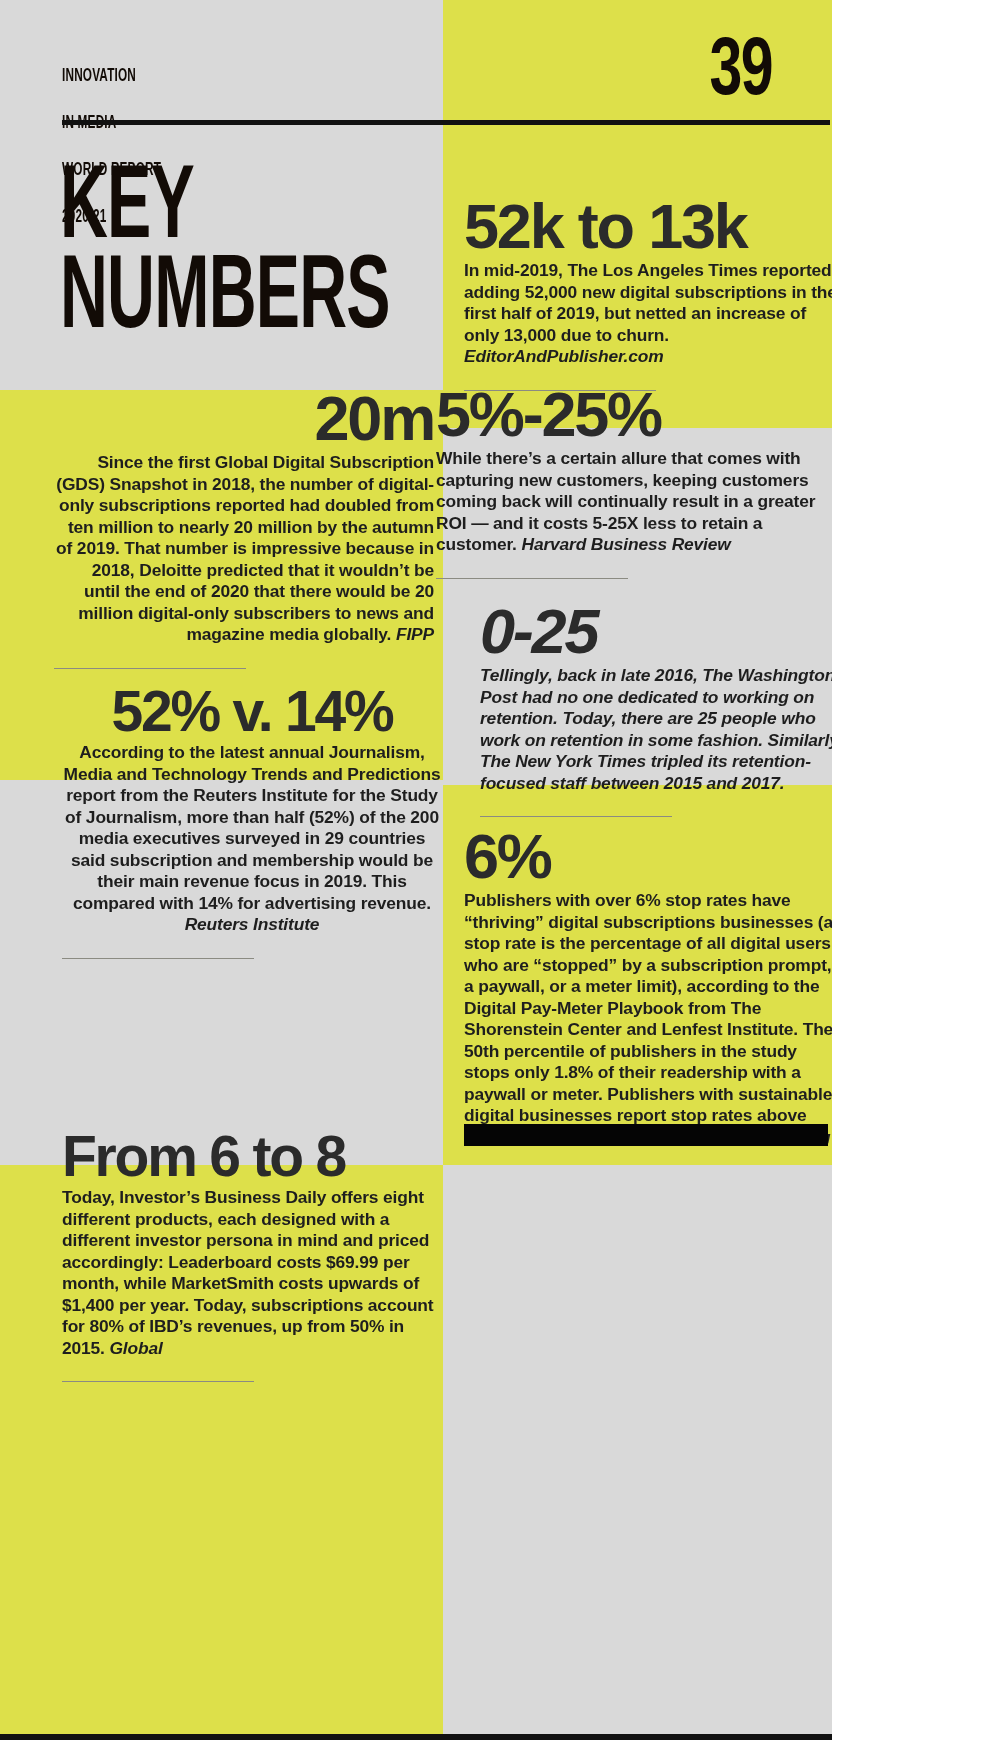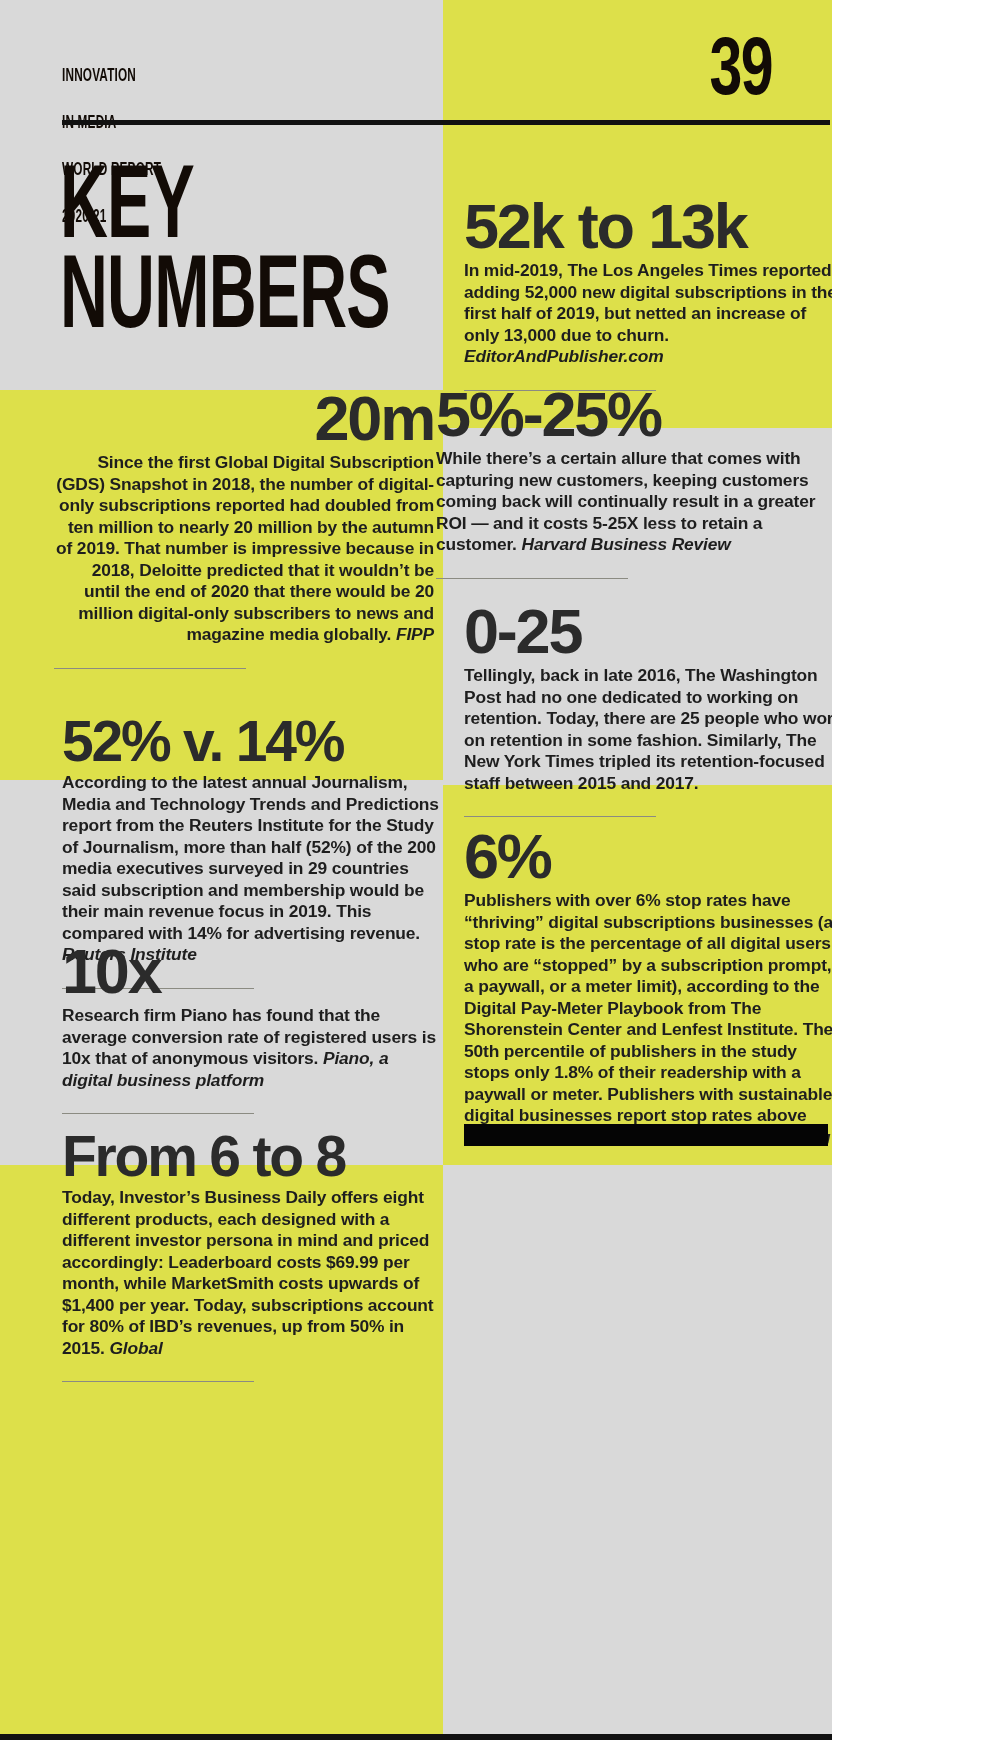--- a/index.html
+++ b/index.html
@@ -130,51 +130,46 @@
     <span class="ln">KEY</span>
     <span class="ln">NUMBERS</span>
   </div>
 
   <div class="entry" style="left:54px; top:352px;text-align:right;">
     <div class="stat sz-big">20m</div>
     <div class="body-text"><span>Since the first Global Digital Subscription (GDS) Snapshot in 2018, the number of digital-only subscriptions reported had doubled from ten million to nearly 20 million by the autumn of 2019. That number is impressive because in 2018, Deloitte predicted that it wouldn’t be until the end of 2020 that there would be 20 million digital-only subscribers to news and magazine media globally. </span><i>FIPP</i></div>
     <div class="divider"></div>
   </div>
 
-  <div class="entry" style="left:62px; top:678px;">
+  <div class="entry" style="left:62px; top:648px;text-align:center;">
     <div class="stat sz-med">52% v. 14%</div>
     <div class="body-text"><span>According to the latest annual Journalism, Media and Technology Trends and Predictions report from the Reuters Institute for the Study of Journalism, more than half (52%) of the 200 media executives surveyed in 29 countries said subscription and membership would be their main revenue focus in 2019. This compared with 14% for advertising revenue. </span><i>Reuters Institute</i></div>
     <div class="divider"></div>
   </div>
 
-  <div class="entry" style="left:62px; top:905px;">
-    <div class="stat sz-big">10x</div>
-    <div class="body-text"><span>Research firm Piano has found that the average conversion rate of registered users is 10x that of anonymous visitors. </span><i>Piano, a digital business platform</i></div>
-    <div class="divider"></div>
-  </div>
 
   <div class="entry" style="left:62px; top:1093px;">
     <div class="stat sz-med">From 6 to 8</div>
     <div class="body-text"><span>Today, Investor’s Business Daily offers eight different products, each designed with a different investor persona in mind and priced accordingly: Leaderboard costs $69.99 per month, while MarketSmith costs upwards of $1,400 per year. Today, subscriptions account for 80% of IBD’s revenues, up from 50% in 2015. </span><i>Global</i></div>
     <div class="divider"></div>
   </div>
 
   <div class="entry" style="left:464px; top:160px;">
     <div class="stat sz-big">52k to 13k</div>
     <div class="body-text"><span>In mid-2019, The Los Angeles Times reported adding 52,000 new digital subscriptions in the first half of 2019, but netted an increase of only 13,000 due to churn. </span><i>EditorAndPublisher.com</i></div>
     <div class="divider"></div>
   </div>
 
   <div class="entry" style="left:436px; top:348px;">
     <div class="stat sz-big">5%-25%</div>
     <div class="body-text"><span>While there’s a certain allure that comes with capturing new customers, keeping customers coming back will continually result in a greater ROI — and it costs 5-25X less to retain a customer. </span><i>Harvard Business Review</i></div>
     <div class="divider"></div>
   </div>
 
-  <div class="entry" style="left:464px; top:565px;">
+  <div class="entry" style="left:480px; top:565px;font-style:italic;">
     <div class="stat sz-big">0-25</div>
     <div class="body-text"><span>Tellingly, back in late 2016, The Washington Post had no one dedicated to working on retention. Today, there are 25 people who work on retention in some fashion. Similarly, The New York Times tripled its retention-focused staff between 2015 and 2017.</span><i></i></div>
     <div class="divider"></div>
   </div>
 
   <div class="entry" style="left:464px; top:790px;">
     <div class="stat sz-big">6%</div>
     <div class="body-text"><span>Publishers with over 6% stop rates have “thriving” digital subscriptions businesses (a stop rate is the percentage of all digital users who are “stopped” by a subscription prompt, a paywall, or a meter limit), according to the Digital Pay-Meter Playbook from The Shorenstein Center and Lenfest Institute. The 50th percentile of publishers in the study stops only 1.8% of their readership with a paywall or meter. Publishers with sustainable digital businesses report stop rates above 4.2% of their readers. </span><i>WhatsNewInPublishing</i></div>
   </div>
 

